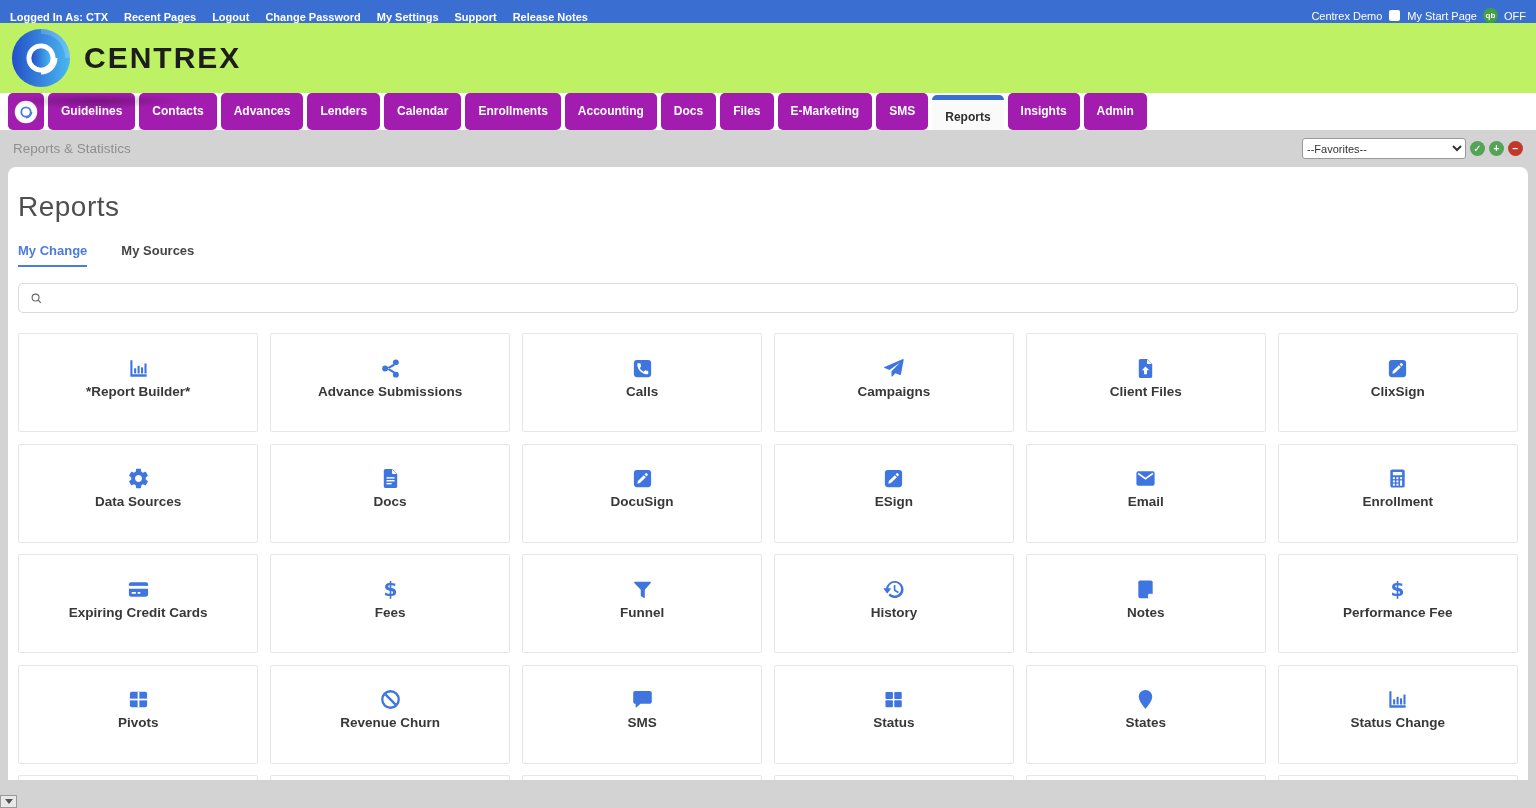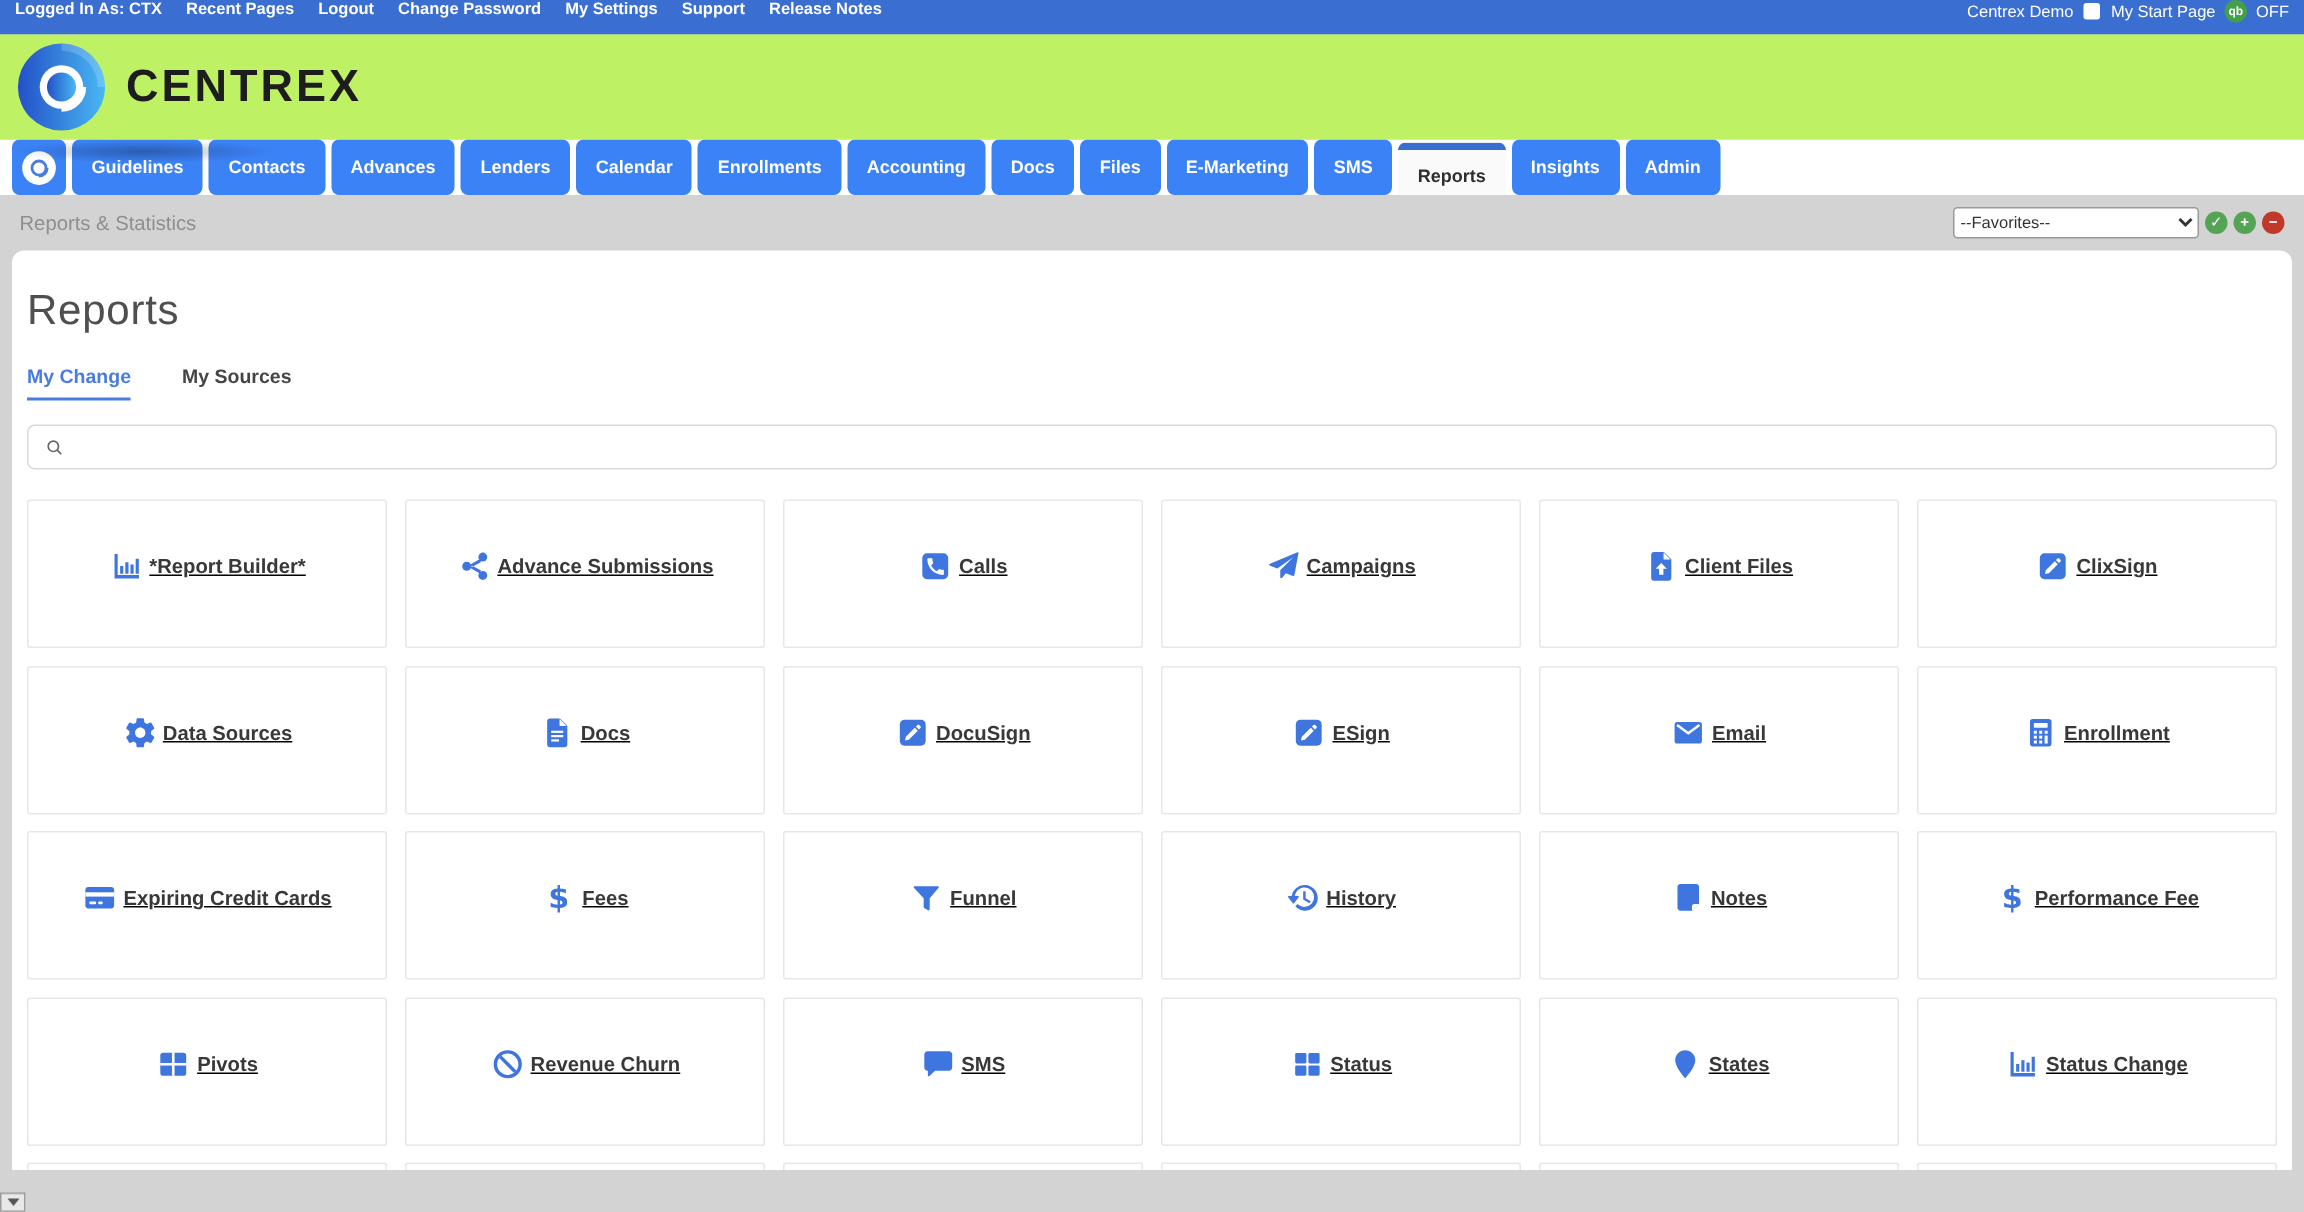--- a/index.html
+++ b/index.html
@@ -4,38 +4,38 @@
 <style>
   * { box-sizing: border-box; }
   html,body { margin:0; padding:0; }
   body {
     width:1536px; height:808px; overflow:hidden;
     background:#d3d3d3;
     font-family:"Liberation Sans","DejaVu Sans",sans-serif;
     position:relative;
   }
   
-  .topbar { height:23px; background:#3b6ed1; display:flex; justify-content:space-between; align-items:flex-start; padding:0 10px; }
+  .topbar { height:23px; background:#3b6ed1; display:flex; justify-content:space-between; align-items:flex-end; padding:0 10px; }
   .tb-left { display:flex; gap:16px; }
   .tb-left span { color:#fff; font-size:11px; font-weight:bold; cursor:pointer; white-space:nowrap; }
   .tb-right { display:flex; gap:6px; align-items:center; color:#fff; font-size:11px; font-weight:normal; }
   .tb-right .lbl { cursor:pointer; }
   .tb-check { appearance:none; -webkit-appearance:none; width:11px; height:11px; background:#fff; border:none; border-radius:2px; margin:0 1px; cursor:pointer; }
   .qb { width:15px; height:15px; border-radius:50%; background:#43a047; color:#fff; font-size:8px; font-weight:bold; display:flex; align-items:center; justify-content:center; cursor:pointer; }
   
   .brandbar { background:#bef264; height:70px; display:flex; align-items:center; padding-left:10px; position:relative; }
   .logo-wrap { display:flex; align-items:center; gap:12px; position:relative; }
   .logo-shadow { position:absolute; left:-4px; top:66px; width:180px; height:16px;
     background:radial-gradient(ellipse at center, rgba(0,0,0,0.28), rgba(0,0,0,0) 68%); }
   .logo-svg { width:62px; height:62px; position:relative; }
   .brand-text { font-size:30px; font-weight:700; letter-spacing:2px; color:#1d1d1d; position:relative; }
   
   .navbar { background:#fff; display:flex; align-items:flex-end; padding-left:8px; height:37px; }
   .nav-tabs { display:flex; align-items:flex-end; }
-  .tab { background:#3b82f6; color:#fff; font-size:12px; font-weight:bold; height:37px; line-height:37px;
+  .tab { background:#a21caf; color:#fff; font-size:12px; font-weight:bold; height:37px; line-height:37px;
     padding:0 13px; border-radius:5px; margin-right:4px; cursor:pointer; white-space:nowrap; }
   .tab.logo-tab { width:36px; padding:0; display:flex; align-items:center; justify-content:center; }
   .tab.logo-tab svg { width:24px; height:24px; }
   .tab.active { background:#fafafa; color:#2e2e2e; height:35px; line-height:35px; border-top:5px solid #3b6ed1; border-radius:5px 5px 0 0; }
   
   .statusbar { height:37px; background:#d3d3d3; display:flex; align-items:center; justify-content:space-between; padding:12px 13px; }
   .statusbar .title { color:#8f8f8f; font-size:13.5px; }
   .fav { display:flex; align-items:center; gap:4px; }
   .fav select { height:21px; width:164px; font-size:11px; color:#333; border:1px solid #999; border-radius:3px; background:#fff; }
   .cir { width:15px; height:15px; border-radius:50%; color:#fff; font-size:10px; font-weight:bold; display:flex; align-items:center; justify-content:center; cursor:pointer; line-height:1; }
@@ -45,22 +45,22 @@
   .panel { margin:0 8px; background:#fff; border-radius:8px 8px 0 0; padding:0 10px; height:613px; overflow:hidden; }
   .panel h1 { margin:0; padding-top:24px; font-size:28px; font-weight:300; color:#4f4f4f; letter-spacing:0.5px; }
   .rtabs { margin-top:20px; display:flex; gap:34px; }
   .rtab { font-size:13px; font-weight:bold; color:#454545; padding-bottom:7px; cursor:pointer; border-bottom:2px solid transparent; }
   .rtab.active { color:#4a7ce0; border-bottom-color:#4a7ce0; }
   .searchbox { margin-top:16px; height:30px; border:1px solid #d9d9d9; border-radius:5px; display:flex; align-items:center; padding:0 10px; gap:7px; background:#fff; }
   .searchbox svg { width:15px; height:15px; flex:0 0 auto; }
   .searchbox input { border:none; outline:none; flex:1; font-size:13px; height:100%; background:transparent; }
   
   .grid { margin-top:20px; display:grid; grid-template-columns:repeat(6,1fr); gap:11.5px; grid-auto-rows:99px; }
-  .card { border:1px solid #e7e7e7; border-radius:2px; background:#fff; display:flex; flex-direction:row;
-    align-items:center; justify-content:center; gap:4px; padding-bottom:10px; cursor:pointer;text-decoration:underline; }
+  .card { border:1px solid #e7e7e7; border-radius:2px; background:#fff; display:flex; flex-direction:column;
+    align-items:center; justify-content:center; gap:4px; padding-bottom:10px; cursor:pointer; }
   .card-icon { color:#3e75df; height:23px; }
   .card-icon svg { width:23px; height:23px; fill:currentColor; display:block; }
   .card-label { font-size:13.5px; font-weight:bold; color:#383838; white-space:nowrap; }
   
   .scroll-corner { position:fixed; left:0; bottom:0; width:17px; height:13px; background:#e8e8e8;
     border:1px solid #9a9a9a; display:flex; align-items:center; justify-content:center; cursor:pointer; }
   .scroll-corner::after { content:""; border-left:4px solid transparent; border-right:4px solid transparent; border-top:5px solid #555; }
 </style>
 </head>
 <body>

